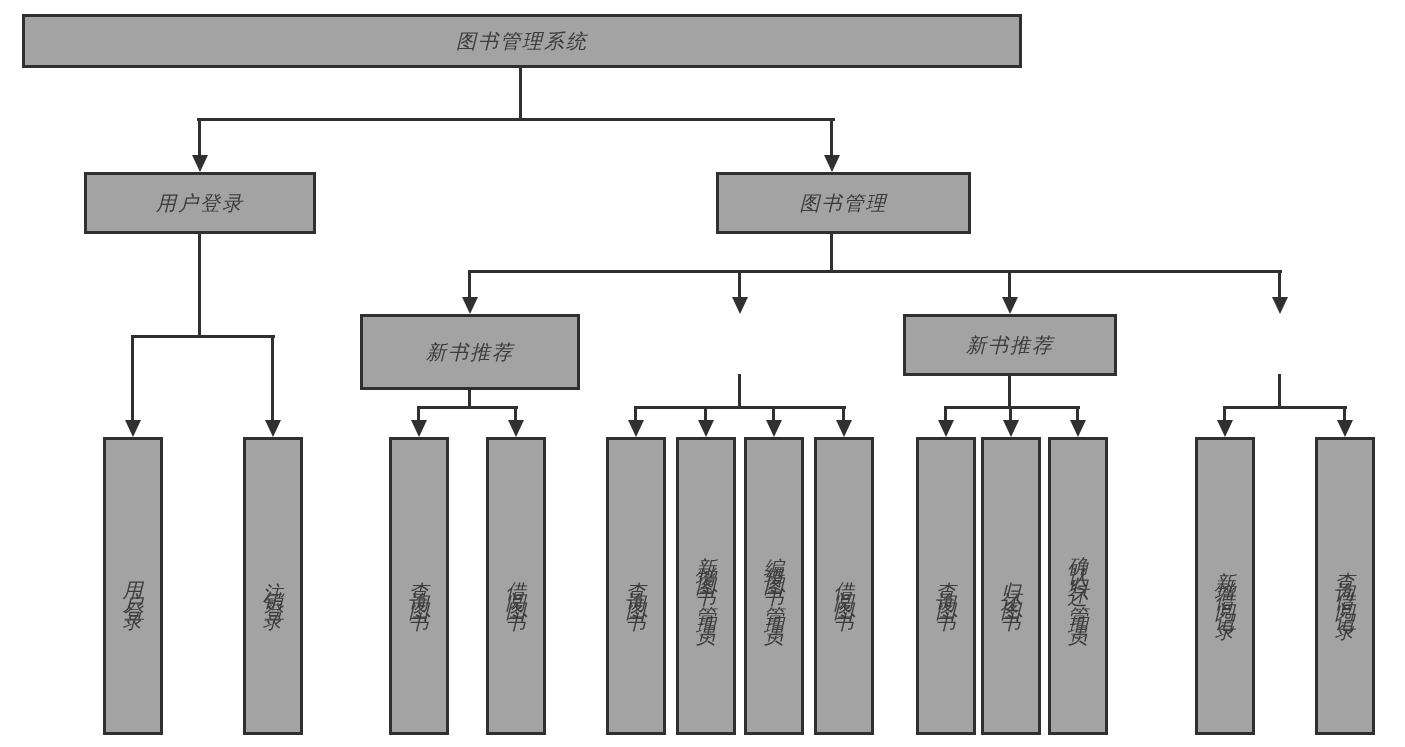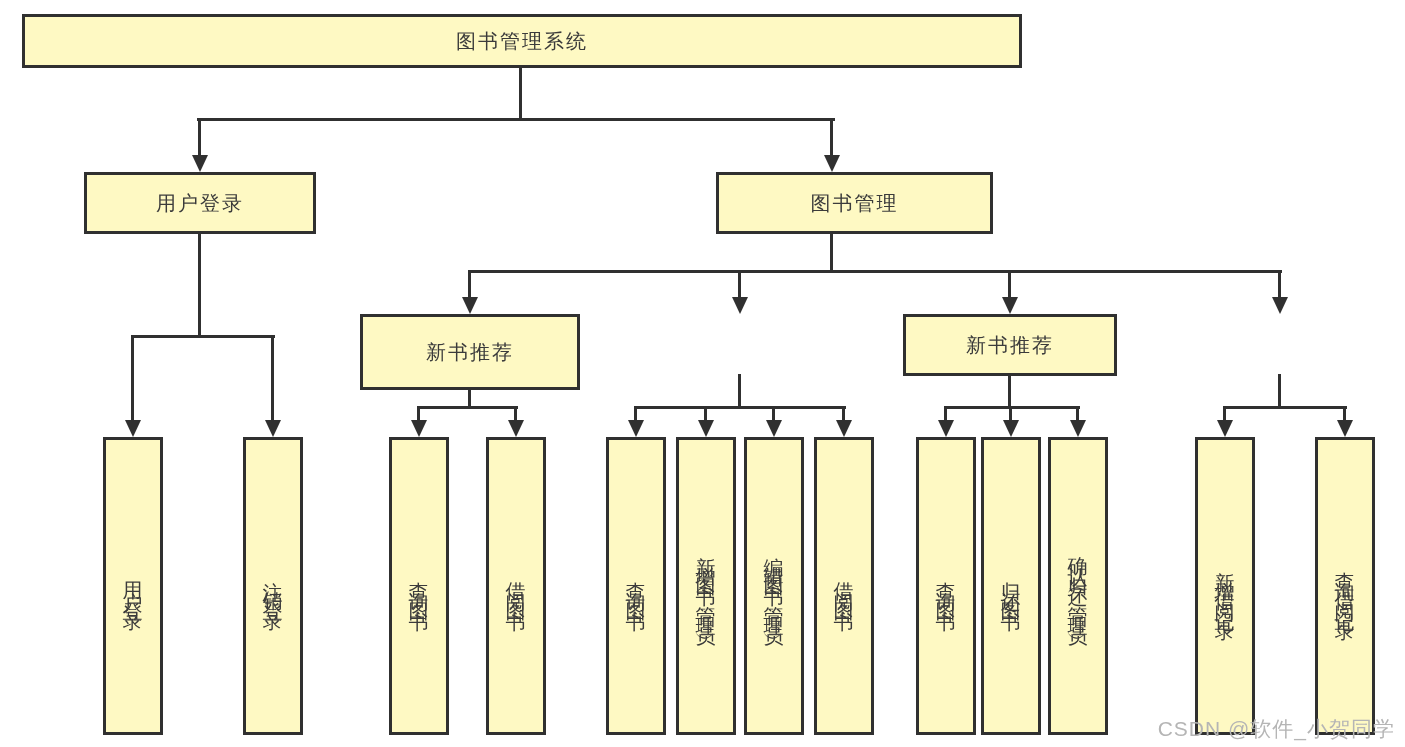--- a/index.html
+++ b/index.html
@@ -1,23 +1,24 @@
 <!DOCTYPE html>
 <html><head>
 <meta charset="utf-8">
 <style>
   html,body { margin:0; padding:0; background:#ffffff; }
   .canvas {
     position:relative; width:1405px; height:747px; background:#ffffff;
     font-family:"Liberation Sans", sans-serif; overflow:hidden;
   }
   .node {
-    position:absolute; box-sizing:border-box; background:#fef9c3;
+    position:absolute; box-sizing:border-box; background:#a3a3a3;
     border:3px solid #303030; display:flex; align-items:center; justify-content:center;
     color:#3b3b3b;
+    font-style:italic;
   }
   .node.h { font-size:20px; letter-spacing:2px; white-space:nowrap; }
   .node.v span {
     writing-mode:vertical-rl; text-orientation:mixed;
     font-size:20px; letter-spacing:10px; line-height:1; color:#3b3b3b;
   }
   .vl { position:absolute; width:3px; background:#303030; }
   .hl { position:absolute; height:3px; background:#303030; }
   .ah { position:absolute; width:0; height:0;
         border-left:8px solid transparent; border-right:8px solid transparent;
@@ -91,21 +92,21 @@
   <div class="vl" style="left:1343px; top:406px; height:16px;"></div>
   <div class="ah" style="left:1337px; top:420px;"></div>
 
   <div class="node h" style="left:22px; top:14px; width:1000px; height:54px;">
     <span>图书管理系统</span>
   </div>
 
   <div class="node h" style="left:84px; top:172px; width:232px; height:62px;">
     <span>用户登录</span>
   </div>
-  <div class="node h" style="left:716px; top:172px; width:277px; height:62px;">
+  <div class="node h" style="left:716px; top:172px; width:255px; height:62px;">
     <span>图书管理</span>
   </div>
 
   <div class="node h" style="left:360px; top:314px; width:220px; height:76px;">
     <span>新书推荐</span>
   </div>
   <div class="node h" style="left:903px; top:314px; width:214px; height:62px;">
     <span>新书推荐</span>
   </div>
 
@@ -146,15 +147,14 @@
     <span>确认归还（管理员）</span>
   </div>
 
   <div class="node v" style="left:1195px; top:437px; width:60px; height:298px;">
     <span>新增借阅记录</span>
   </div>
   <div class="node v" style="left:1315px; top:437px; width:60px; height:298px;">
     <span>查询借阅记录</span>
   </div>
 
-  <div class="watermark">CSDN @软件_小贺同学</div>
 
 </div>
 
 </body></html>

